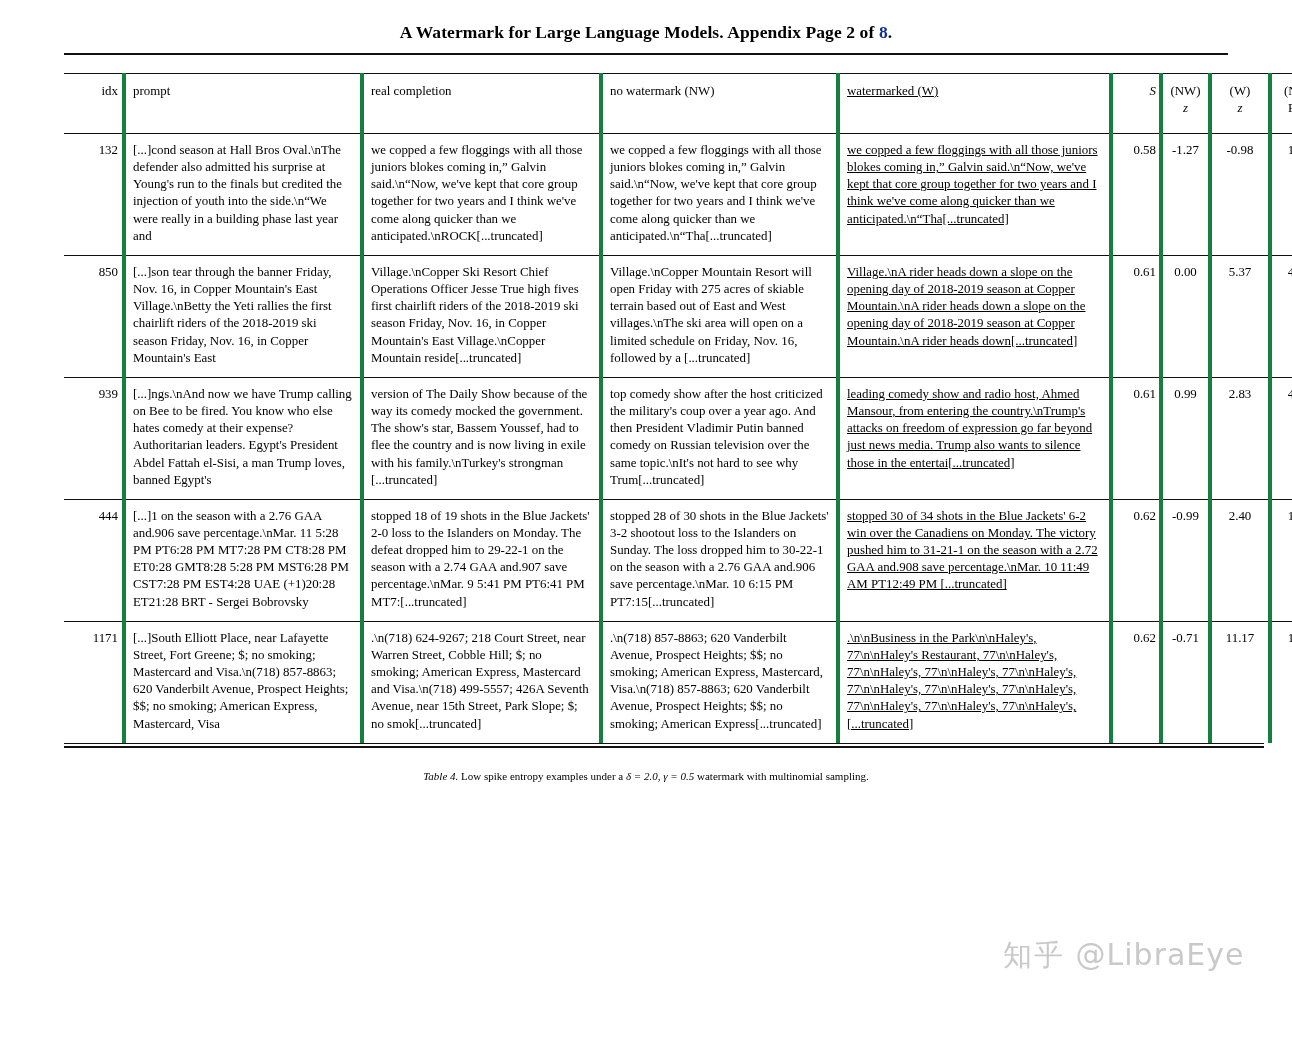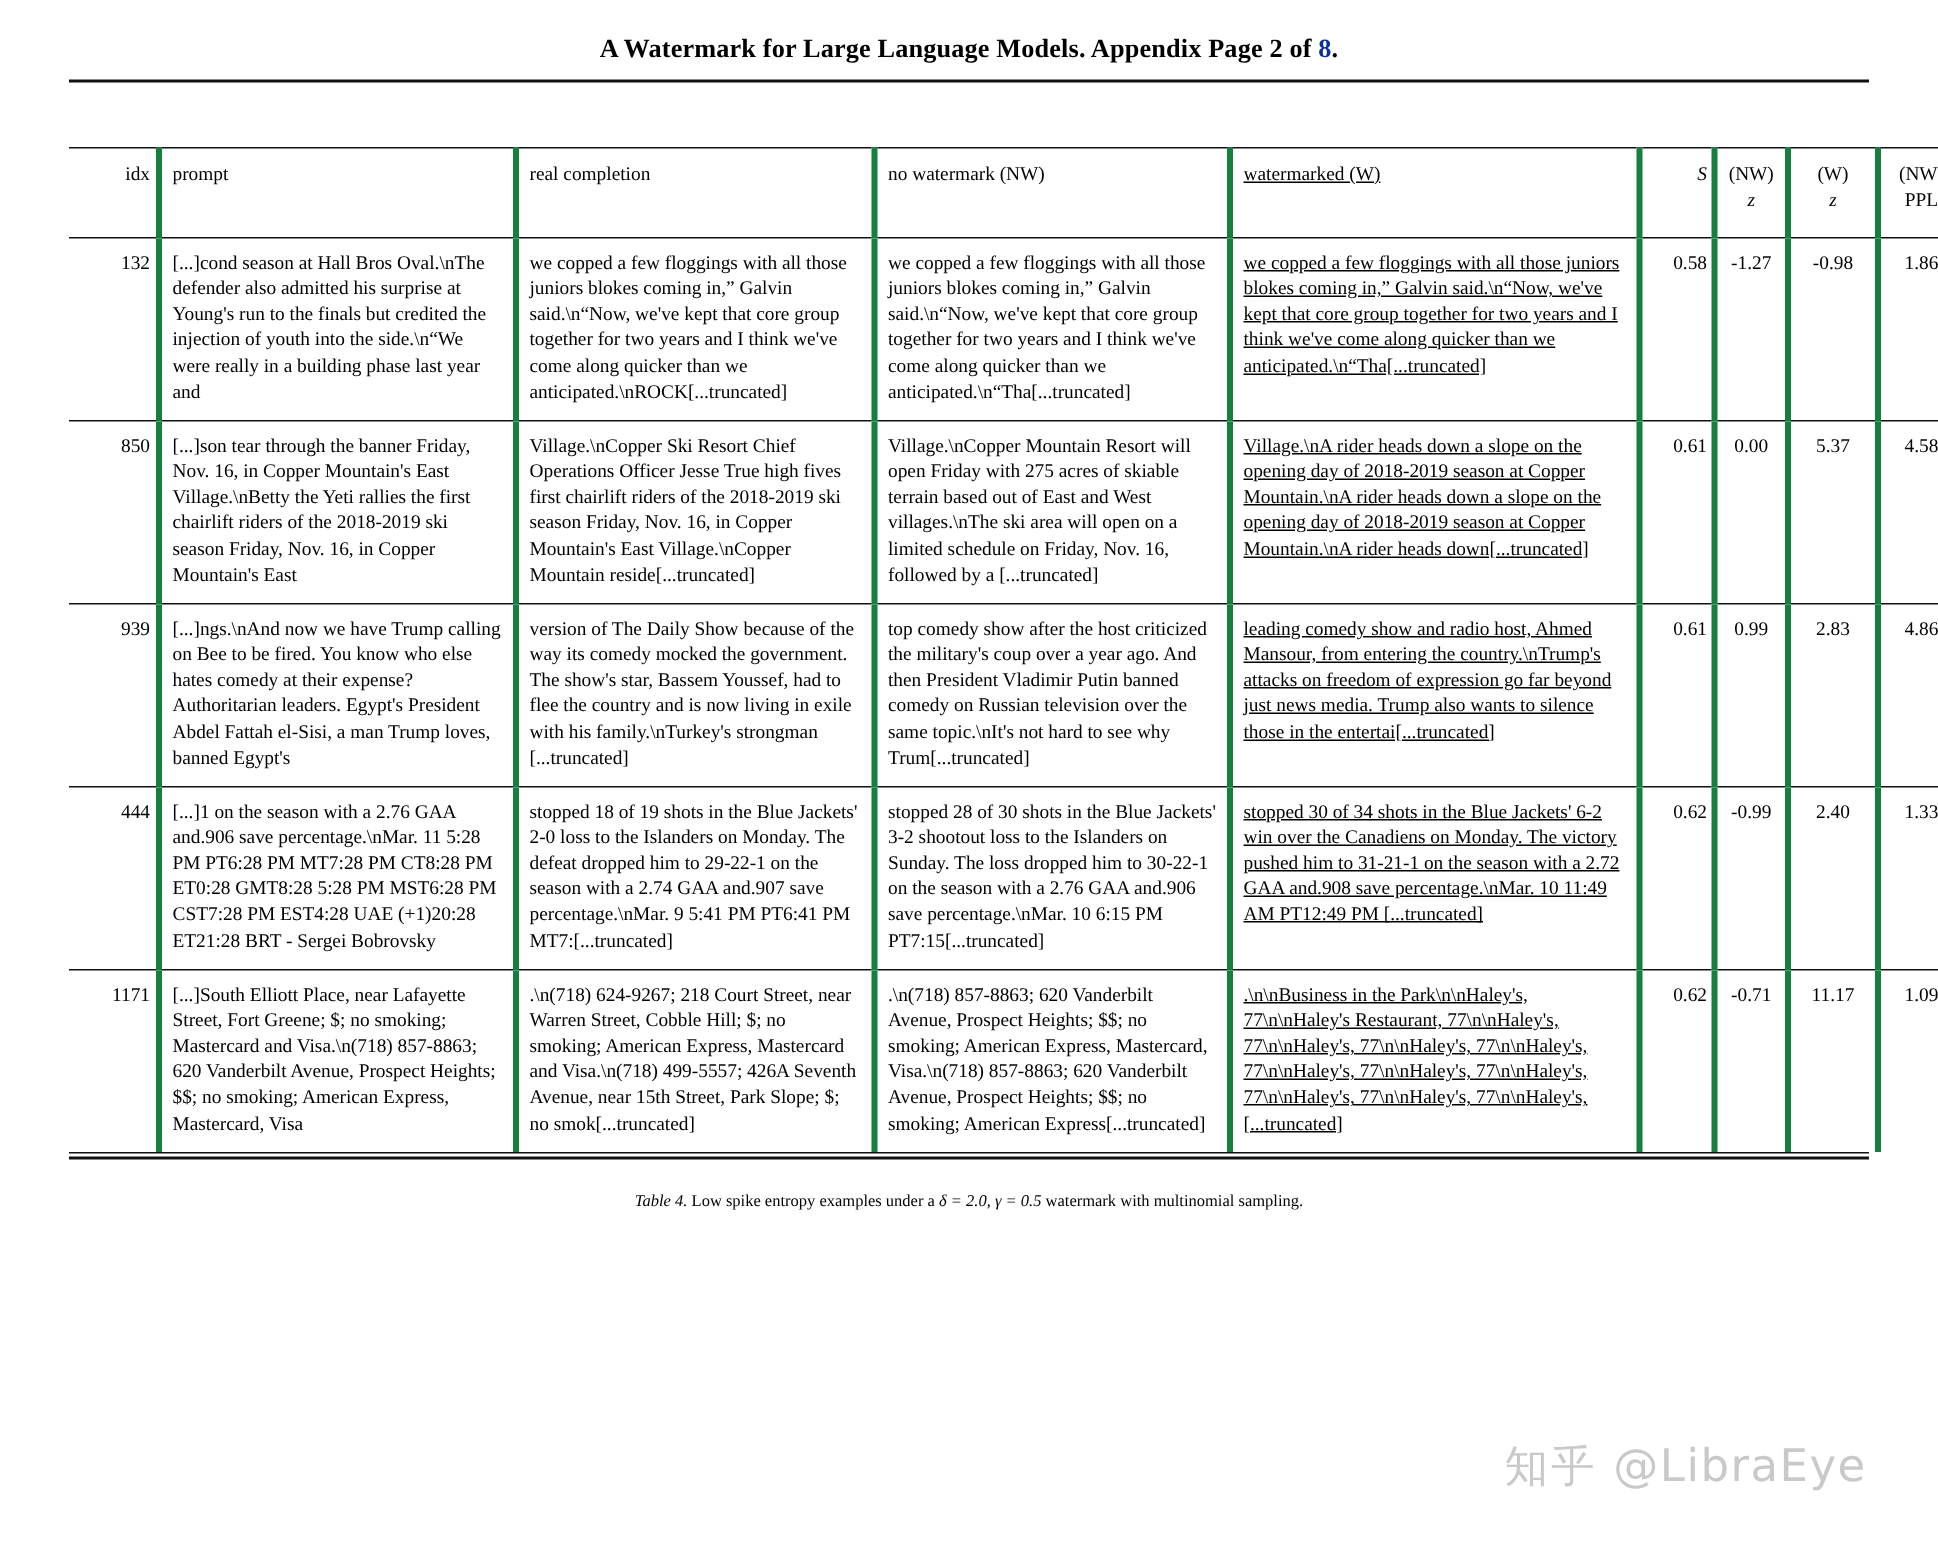--- a/index.html
+++ b/index.html
@@ -13,21 +13,21 @@
     font-family: "Liberation Serif", "DejaVu Serif", serif;
     color: #000000;
     position: relative;
     overflow: hidden;
   }
   .page {
     position: relative;
     width: 1292px;
     height: 872px;
     box-sizing: border-box;
-    padding: 0 46px;
+    padding: 0 64px;
   }
 
   
   .running-header {
     text-align: center;
     font-weight: bold;
     font-size: 17.5px;
     letter-spacing: 0.1px;
     padding-top: 22px;
     padding-bottom: 8px;
@@ -36,21 +36,21 @@
     color: #0c2f9e;
     font-weight: bold;
   }
   .header-rule {
     border-top: 2.2px solid #111;
     margin-top: 2px;
   }
 
   
   .table-wrap {
-    margin-top: 43px;
+    margin-top: 18px;
   }
   table.tbl {
     border-collapse: collapse;
     width: 1200px;
     table-layout: fixed;
     font-size: 12.9px;
     line-height: 1.33;
   }
   table.tbl thead tr.head-row > * {
     border-top: 1.6px solid #111;
@@ -113,21 +113,21 @@
     font-size: 11px;
     line-height: 1.35;
   }
   .caption .tnum { font-style: italic; }
   .caption .math { font-style: italic; font-family: "Liberation Serif", serif; }
 
   
   .watermark {
     position: absolute;
     left: 1003px;
-    top: 958px;
+    top: 936px;
     font-family: "DejaVu Sans", sans-serif;
     font-size: 30px;
     color: #c9c9c9;
     letter-spacing: 1px;
     white-space: nowrap;
     pointer-events: none;
     user-select: none;
   }
   .watermark .cjk { font-size: 29px; letter-spacing: 2px; }
 </style>

